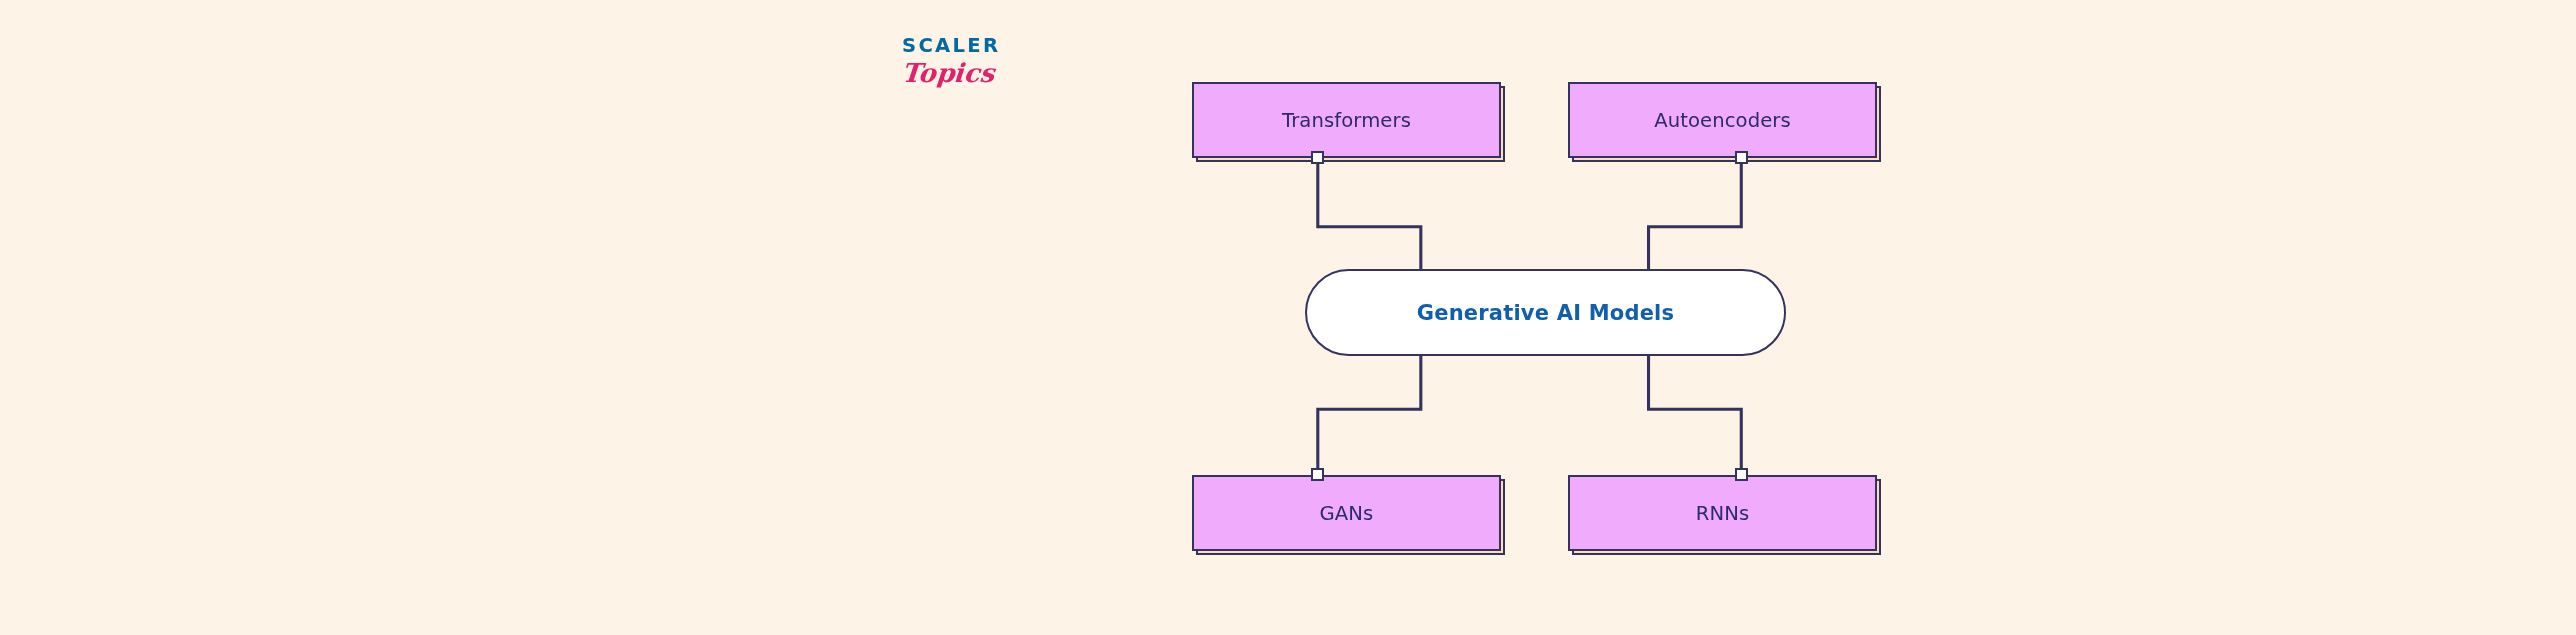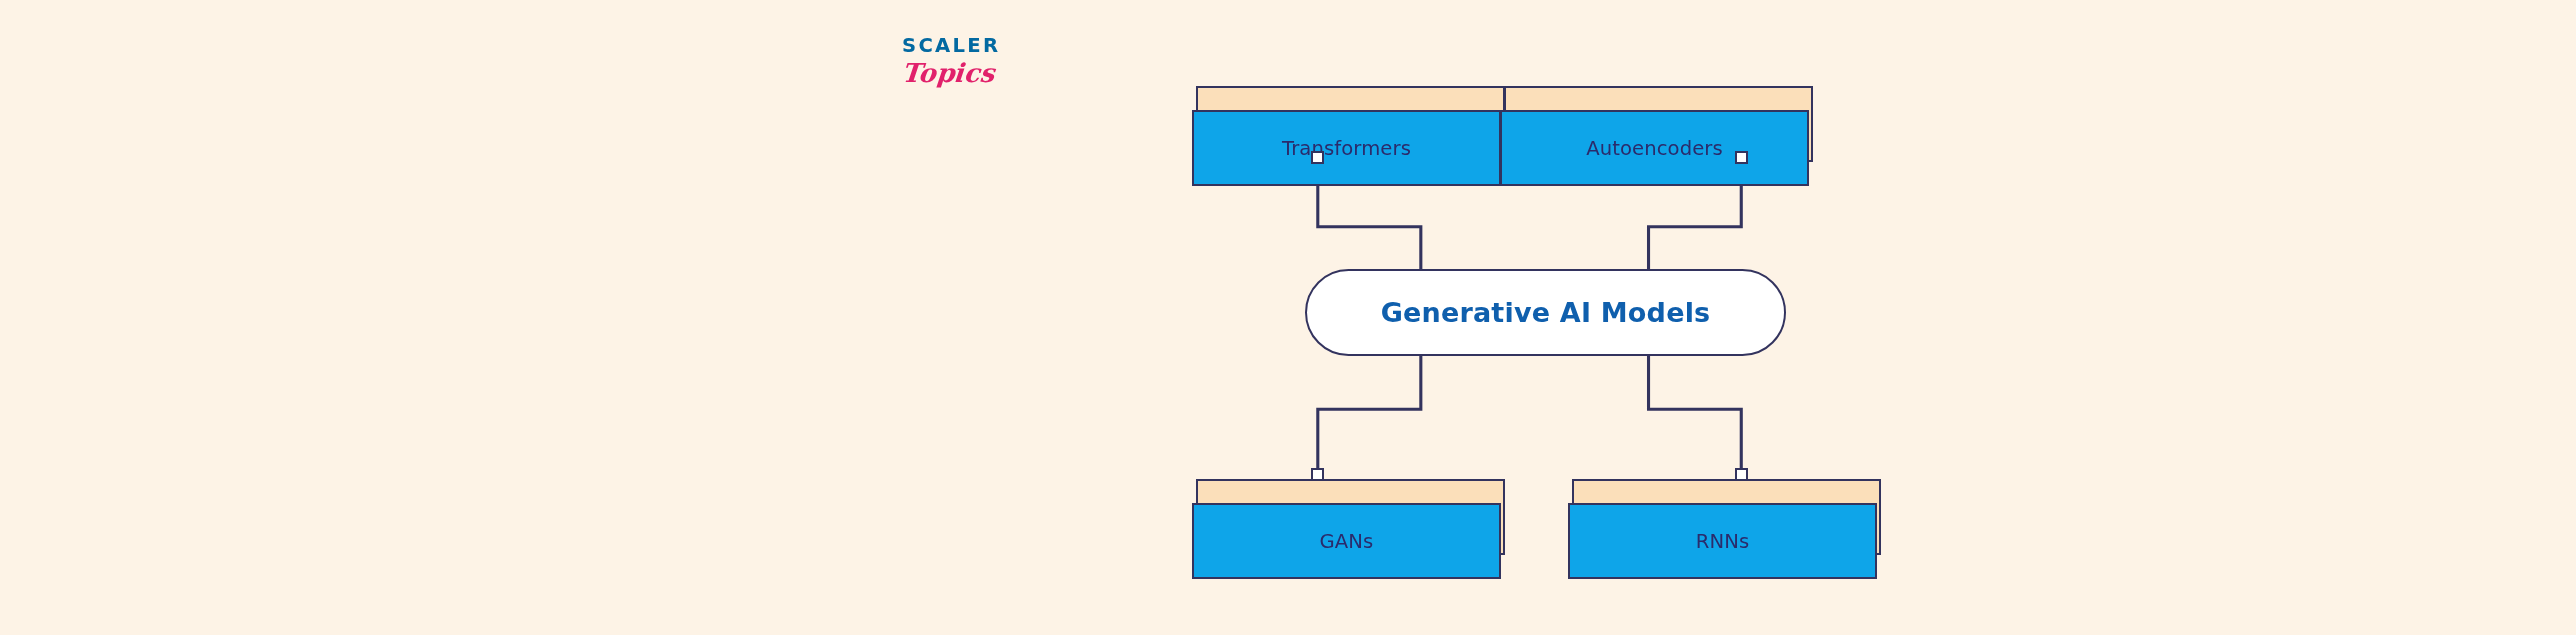--- a/index.html
+++ b/index.html
@@ -67,27 +67,26 @@
     background: #fbdfba;
     border: 2.1px solid #33335e;
     box-sizing: border-box;
   }
   .node-body {
     position: absolute;
     left: 0;
     top: 0;
     width: 100%;
     height: 100%;
-    background: #0ea5e9;
+    background: #f0abfc;
     border: 2.1px solid #33335e;
     box-sizing: border-box;
     display: flex;
     align-items: center;
     justify-content: center;
-    margin-top: 28px;
   }
   .node-label {
     font-family: "DejaVu Sans", "Liberation Sans", sans-serif;
     font-size: 19.6px;
     color: #2b2b6b;
     letter-spacing: 0.1px;
     white-space: nowrap;
   }
   
   .pill {
@@ -97,21 +96,21 @@
     border: 2.6px solid #33335e;
     border-radius: 515px;
     display: flex;
     align-items: center;
     justify-content: center;
     z-index: 4;
   }
   .pill-label {
     font-family: "DejaVu Sans", "Liberation Sans", sans-serif;
     font-weight: 700;
-    font-size: 27px;
+    font-size: 21px;
     color: #0f5fad;
     letter-spacing: 0.2px;
     white-space: nowrap;
   }
   
   .port {
     position: absolute;
     width: 13.4px;
     height: 13.4px;
     background: #ffffff;
@@ -148,21 +147,21 @@
     </g>
   </svg>
 
   <div class="node" style="left:1192px; top:82px; width:309px; height:76px; z-index:2;">
     <div class="node-shadow"></div>
     <div class="node-body">
       <span class="node-label">Transformers</span>
     </div>
   </div>
 
-  <div class="node" style="left:1500px; top:82px; width:309px; height:76px; z-index:2;">
+  <div class="node" style="left:1568px; top:82px; width:309px; height:76px; z-index:2;">
     <div class="node-shadow"></div>
     <div class="node-body">
       <span class="node-label">Autoencoders</span>
     </div>
   </div>
 
   <div class="node" style="left:1568px; top:475px; width:309px; height:76px; z-index:2;">
     <div class="node-shadow"></div>
     <div class="node-body">
       <span class="node-label">RNNs</span>

